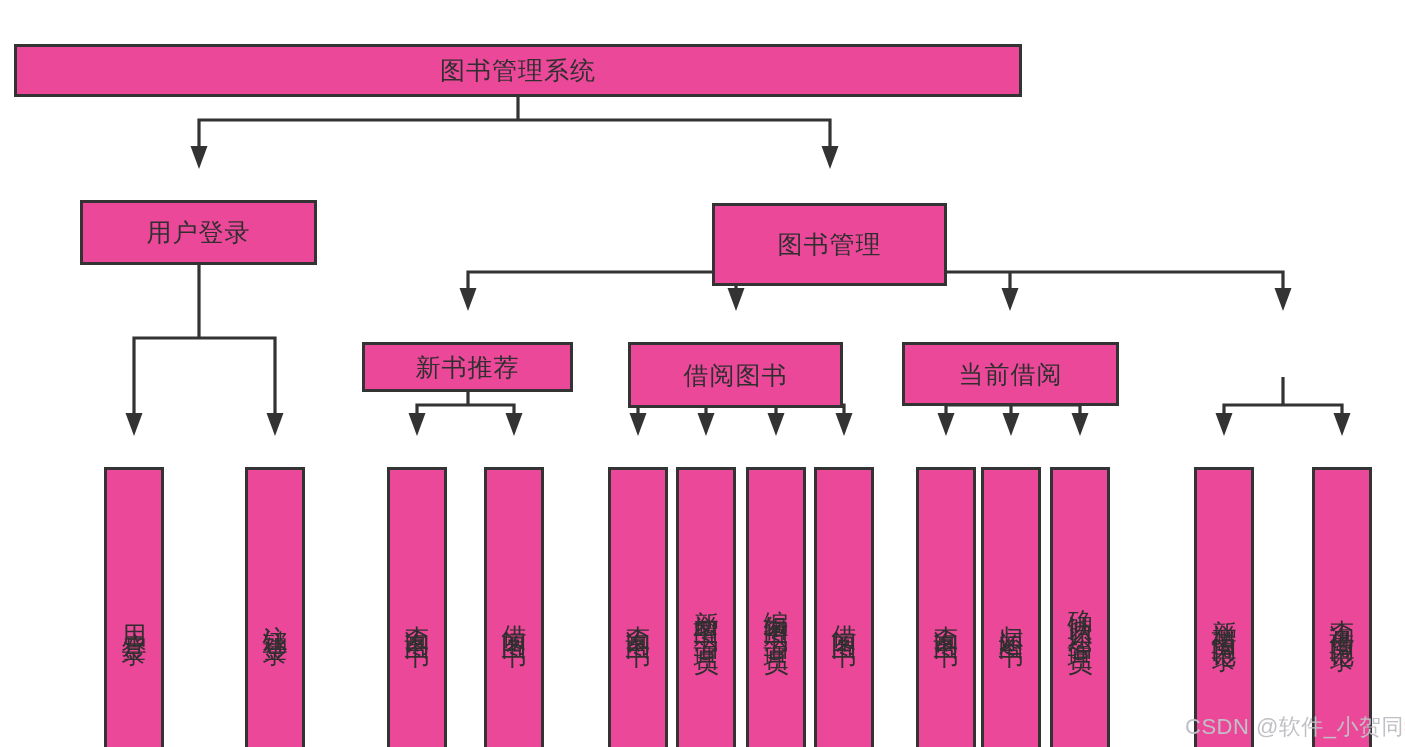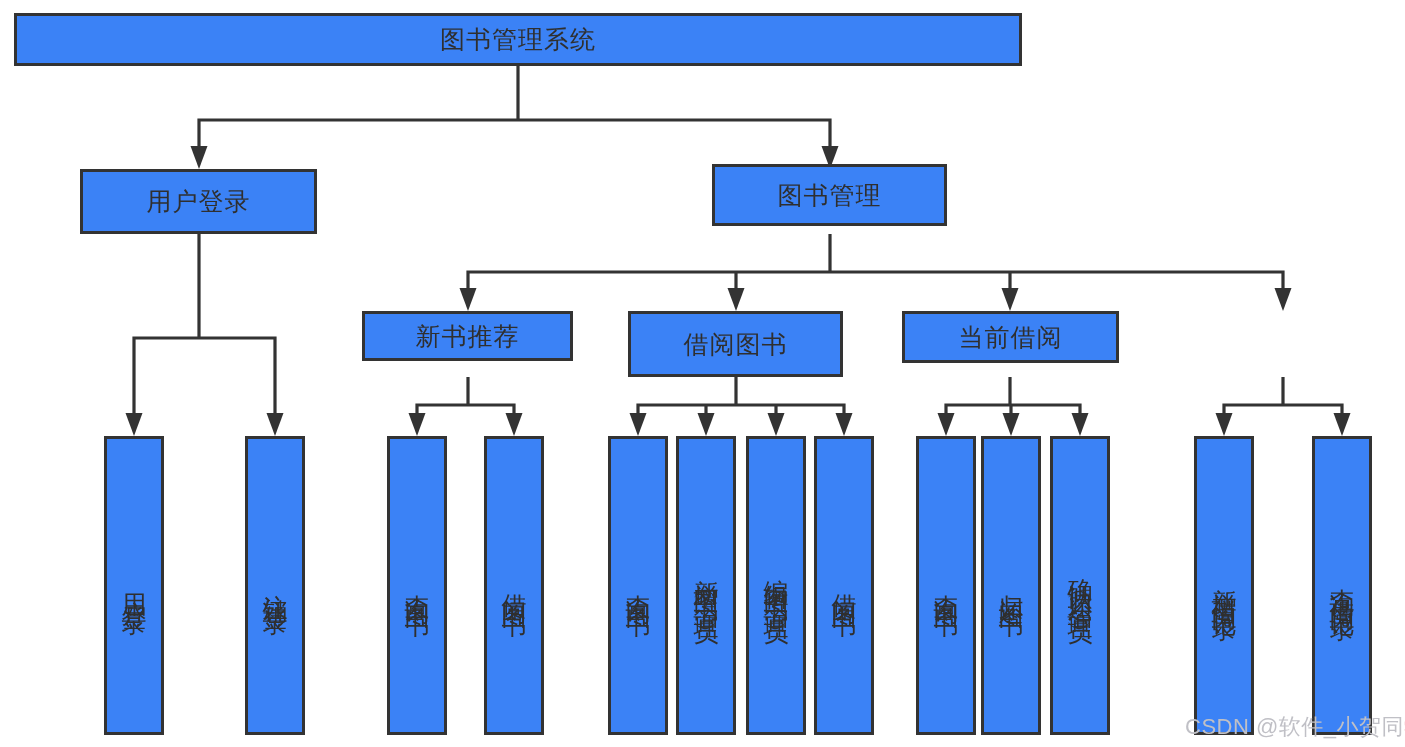--- a/index.html
+++ b/index.html
@@ -12,22 +12,23 @@
   html,body{margin:0;padding:0;background:var(--bg-color);}
   .stage{
     position:relative;width:1405px;height:747px;background:var(--bg-color);
     font-family:"Liberation Sans", sans-serif;color:var(--text-color);overflow:hidden;
   }
   .connectors{position:absolute;left:0;top:0;width:1405px;height:747px;}
   .connectors path{fill:none;stroke:var(--line-color);stroke-width:3.2;}
   .connectors polygon{fill:var(--line-color);stroke:none;}
   .node{
     position:absolute;box-sizing:border-box;border:3px solid var(--line-color);
-    background:#3b82f6;display:flex;align-items:center;justify-content:center;
+    background:#ec4899;display:flex;align-items:center;justify-content:center;
     color:var(--text-color);
+    margin-top:31px;
   }
   .hbox{font-size:25px;letter-spacing:1px;white-space:nowrap;}
   .vbox{
     top:436px;width:60px;height:299px;
     writing-mode:vertical-rl;text-orientation:upright;
     font-size:25px;letter-spacing:6px;line-height:1;
   }
   .watermark{
     position:absolute;left:1185px;top:712px;font-size:22px;white-space:nowrap;
     color:var(--wm-gray);letter-spacing:0.5px;
@@ -78,25 +79,25 @@
     <g>
       <path d="M1283 377 V405 M1222.5 405 H1343.5 M1224 403.5 V414 M1342 403.5 V414"></path>
       <polygon points="1215.5,413 1232.5,413 1224,436"></polygon>
       <polygon points="1333.5,413 1350.5,413 1342,436"></polygon>
     </g>
   </svg>
 
   <div class="node hbox" style="left:14px;top:13px;width:1008px;height:53px">图书管理系统</div>
 
   <div class="node hbox" style="left:80px;top:169px;width:237px;height:65px">用户登录</div>
-  <div class="node hbox" style="left:712px;top:164px;width:235px;height:62px">图书管理</div>
+  <div class="node hbox" style="left:712px;top:172px;width:235px;height:83px">图书管理</div>
 
   <div class="node hbox" style="left:362px;top:311px;width:211px;height:50px">新书推荐</div>
   <div class="node hbox" style="left:628px;top:311px;width:215px;height:66px">借阅图书</div>
-  <div class="node hbox" style="left:902px;top:311px;width:217px;height:52px">当前借阅</div>
+  <div class="node hbox" style="left:902px;top:311px;width:217px;height:64px">当前借阅</div>
 
   <div class="node vbox" style="left:104px">用户登录</div>
   <div class="node vbox" style="left:245px">注销登录</div>
   <div class="node vbox" style="left:387px">查询图书</div>
   <div class="node vbox" style="left:484px">借阅图书</div>
   <div class="node vbox" style="left:608px">查询图书</div>
   <div class="node vbox" style="left:676px">新增图书（管理员）</div>
   <div class="node vbox" style="left:746px">编辑图书（管理员）</div>
   <div class="node vbox" style="left:814px">借阅图书</div>
   <div class="node vbox" style="left:916px">查询图书</div>

